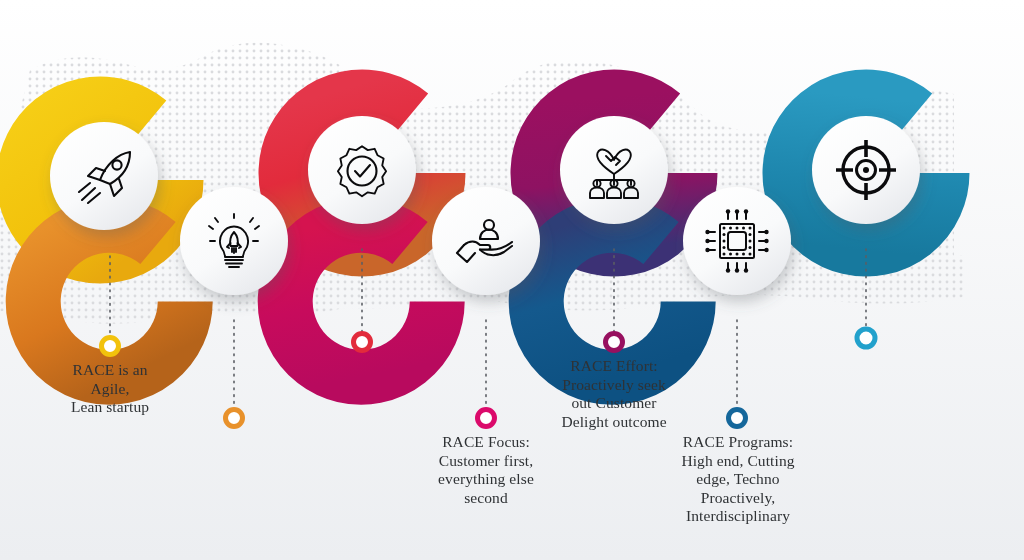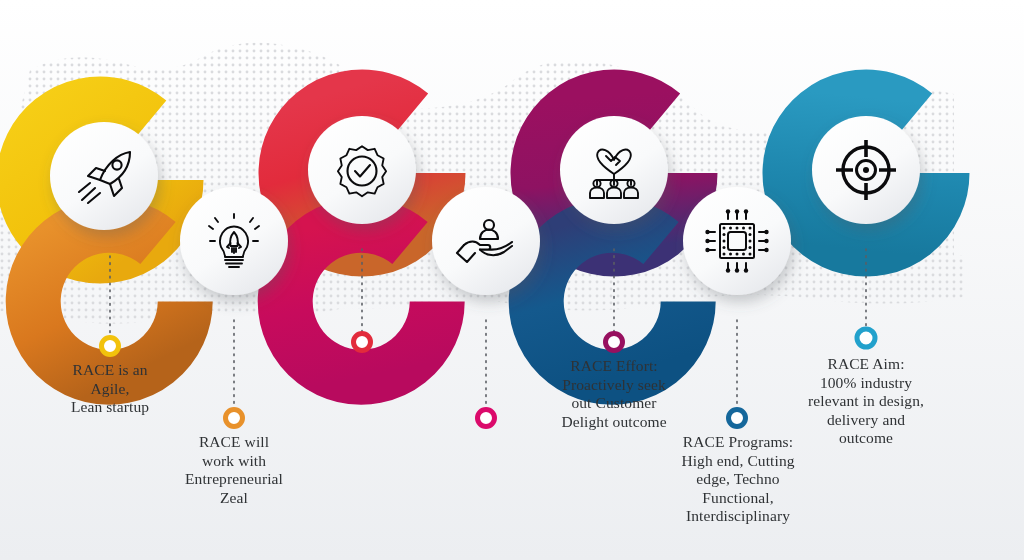--- a/index.html
+++ b/index.html
@@ -268,38 +268,33 @@
       <circle cx="737" cy="418" r="8.5" stroke="#15679B"></circle>
       <circle cx="866" cy="338" r="9" stroke="#22A1CC"></circle>
     </g>
   </svg>
 
   <div id="labels">
     <div class="label" style="left:30px; top:361px; width:160px;">RACE is an
 Agile,
 Lean startup</div>
 
-    <div class="label" style="left:154px; top:433px; width:160px;">RACE will
-work with
-Entrepreneurial
-Zeal</div>
-
-
+
+
+    <div class="label" style="left:404px; top:433px; width:164px;">RACE Focus:
+Customer first,
+everything else
+second</div>
 
     <div class="label" style="left:532px; top:357px; width:164px;">RACE Effort:
 Proactively seek
 out Customer
 Delight outcome</div>
 
     <div class="label" style="left:653px; top:433px; width:170px;">RACE Programs:
 High end, Cutting
 edge, Techno
-Functional,
+Proactively,
 Interdisciplinary</div>
 
-    <div class="label" style="left:781px; top:355px; width:170px;">RACE  Aim:
-100% industry
-relevant in design,
-delivery and
-outcome</div>
   </div>
 
 </div>
 
 </body></html>

